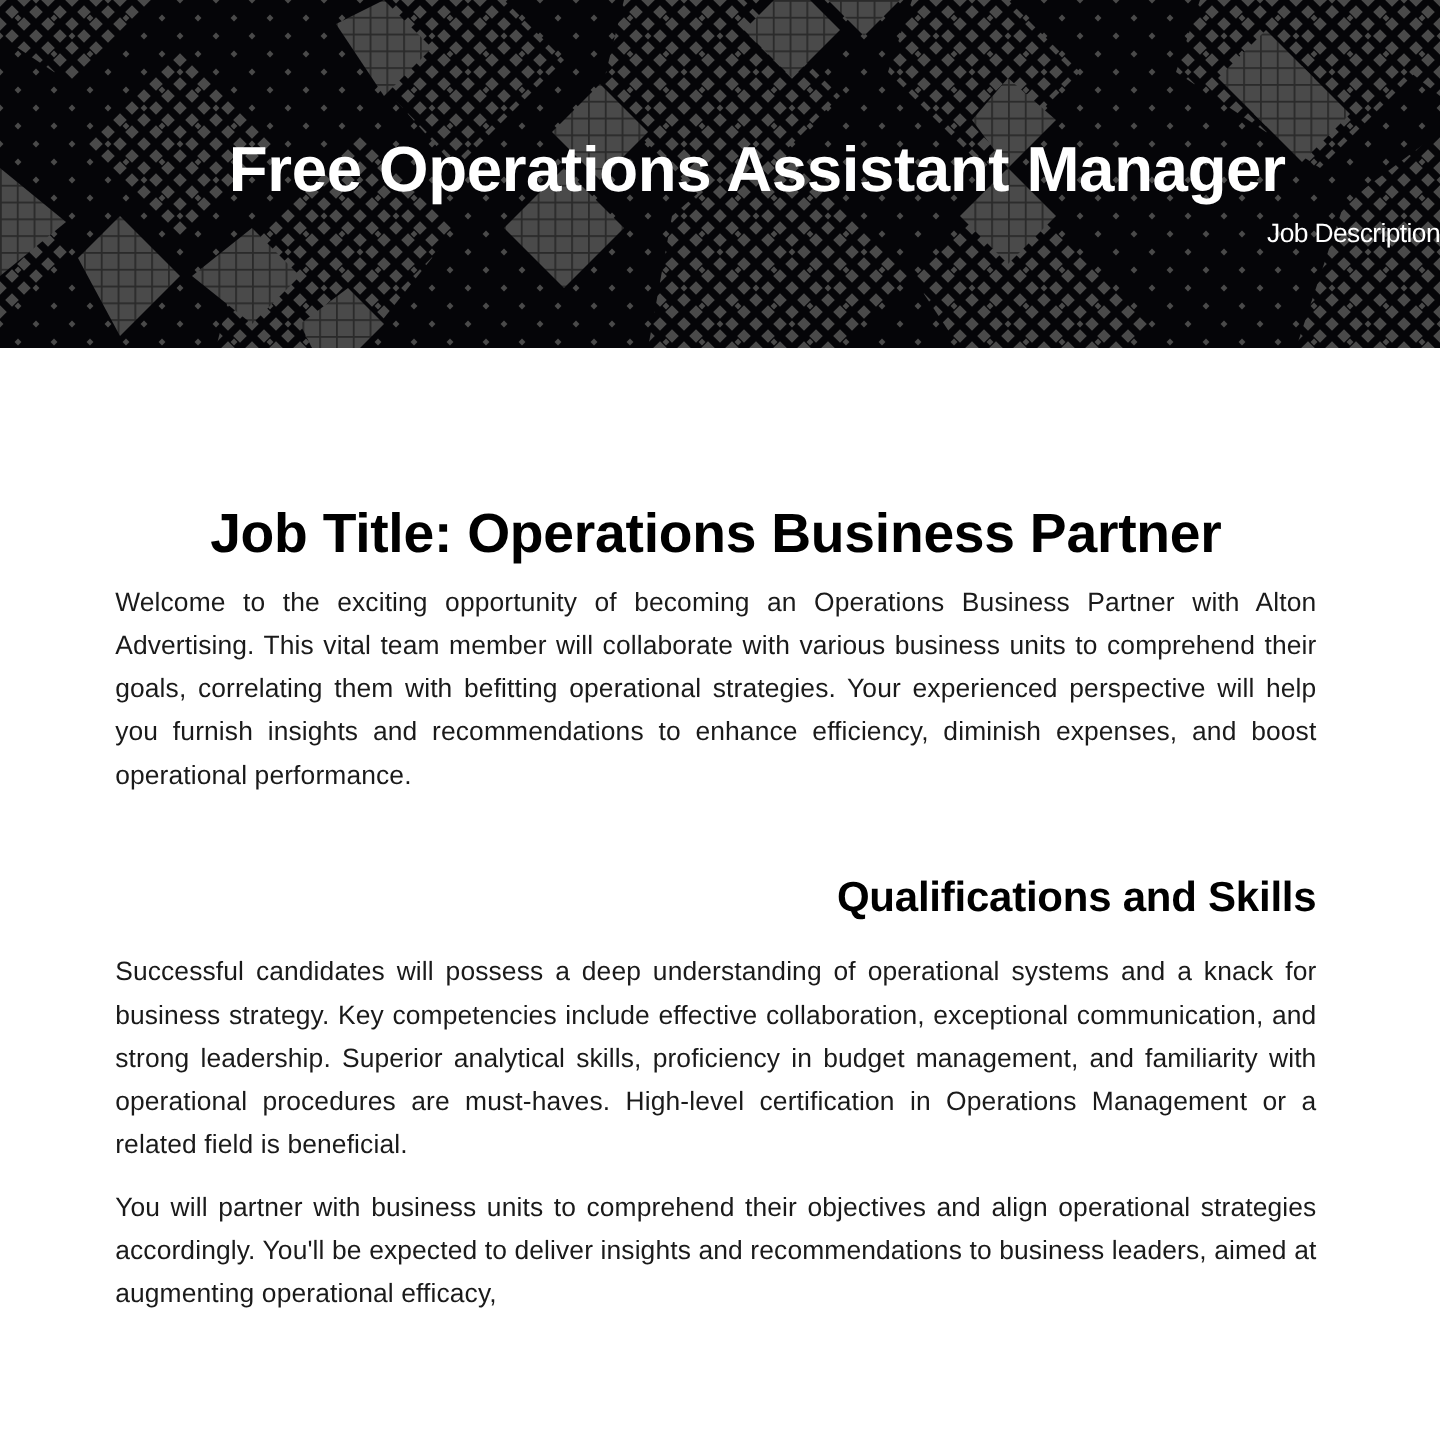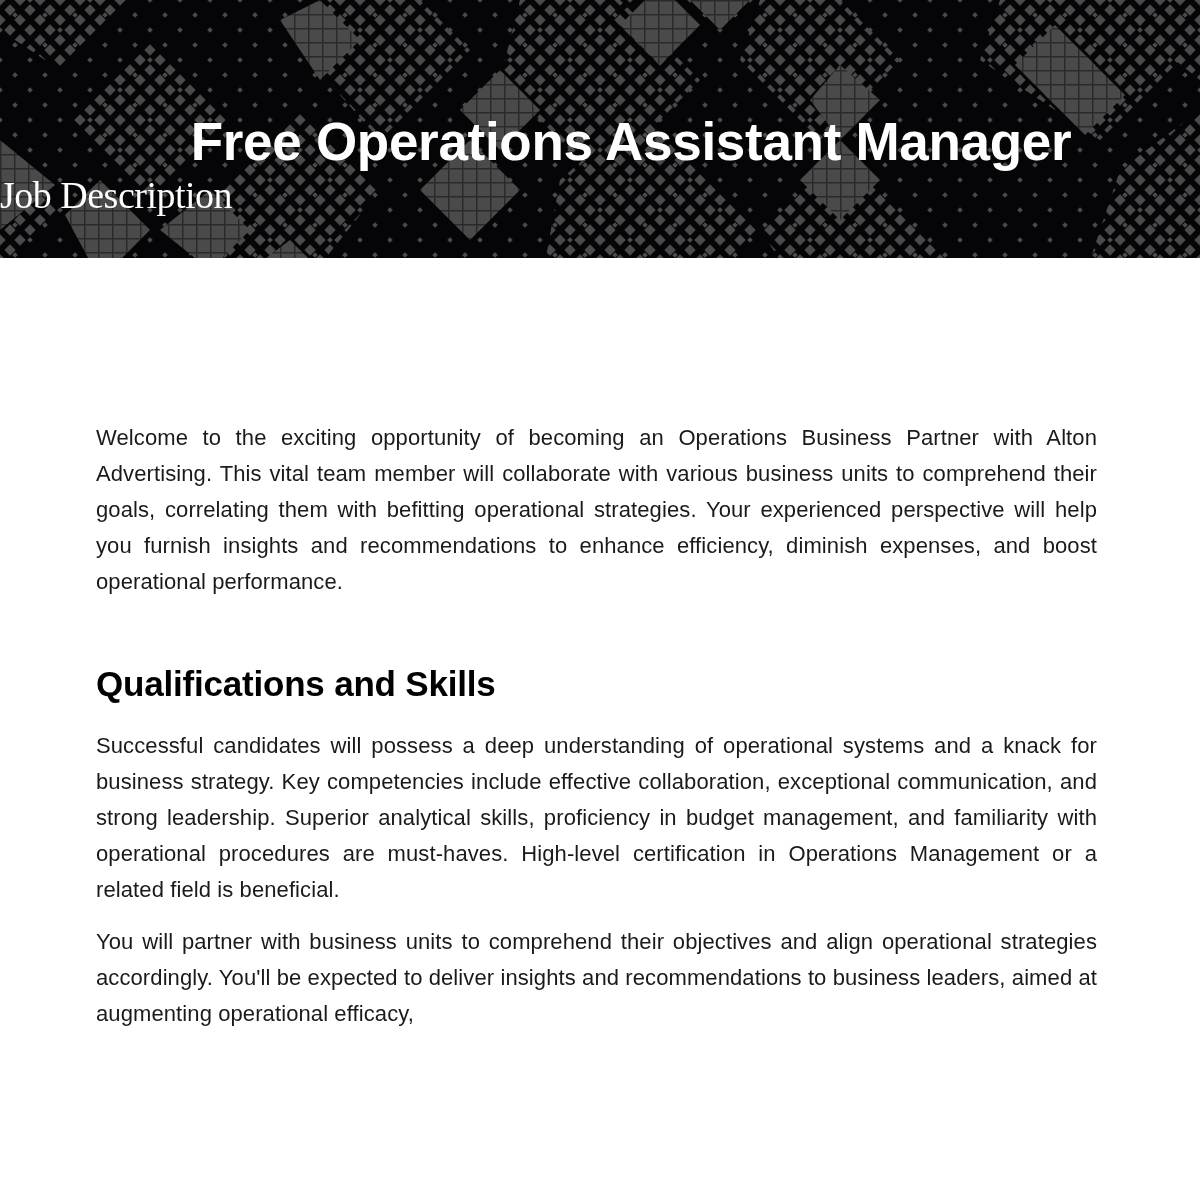--- a/index.html
+++ b/index.html
@@ -1,53 +1,53 @@
 <!DOCTYPE html>
 <html><head>
   <meta charset="utf-8">
   <style>
     html, body { margin: 0; padding: 0; background: #ffffff; }
     body { width: 1200px; height: 1198px; overflow: hidden; position: relative; }
     .banner {
-      position: absolute; left: 0; top: 0; width: 1200px; height: 258px;
+      position: absolute; left: 0; top: 0; width: 1200px; height: 290px;
       background: #050508; overflow: hidden;
     }
     .banner svg.bg { position: absolute; left: 0; top: 0; }
     .banner-title {
       position: absolute; left: 0; width: 1262px; top: 110px;
       text-align: center; color: #ffffff;
       font-family: "Liberation Sans", sans-serif; font-weight: 700;
       font-size: 53px; letter-spacing: -0.3px; line-height: 64px;
       white-space: nowrap;
     }
     .banner-subtitle {
       position: absolute; left: 0; width: 1200px; top: 172px;
-      text-align: left; color: #ffffff;
-      font-family: Liberation Serif, serif; font-weight: 400;
-      font-size: 38px; line-height: 46px; letter-spacing: -0.5px;
+      text-align: right; color: #ffffff;
+      font-family: Liberation Sans, sans-serif; font-weight: 400;
+      font-size: 22px; line-height: 46px; letter-spacing: -0.5px;
       white-space: nowrap;
     }
     .content {
       position: absolute; left: 96px; top: 412px; width: 1001px;
       font-family: "Liberation Sans", sans-serif; color: #111111;
     }
     .job-title {
       margin: 0; text-align: center; font-weight: 700; font-size: 46px;
       line-height: 64px; color: #000000; white-space: nowrap; letter-spacing: -0.2px;
     }
     .para {
       margin: 0; font-size: 22px; line-height: 36px; text-align: justify;
       color: #1a1a1a; letter-spacing: 0.1px;
     }
     .intro { margin-top: 8px; }
     .section-heading {
       margin: 0; font-weight: 700; font-size: 35px; line-height: 48px; color: #000;
       letter-spacing: -0.2px;
     }
-    .sec1-h { margin-top: 60px; }
+    .sec1-h { margin-top: 60px; text-align: right; }
     .sec1-p { margin-top: 20px; }
     .sec2-h { margin-top: 60px; }
     .sec2-p { margin-top: 16px; }
   </style>
 </head>
 <body>
 
 <div class="banner">
   <svg class="bg" width="1200" height="290" viewBox="0 0 1200 290" xmlns="http://www.w3.org/2000/svg">
     <defs>
@@ -100,19 +100,20 @@
       <polygon points="460,110 500,70 540,110 500,150"></polygon>
       <polygon points="420,190 470,140 520,190 470,240"></polygon>
       <polygon points="250,270 290,240 320,270 300,290 260,290"></polygon>
     </g>
   </svg>
   <div class="banner-title">Free Operations Assistant Manager</div>
   <div class="banner-subtitle">Job Description</div>
 </div>
 
 <div class="content">
+  <h1 class="job-title">Job Title: Operations Business Partner</h1>
   <p class="para intro">Welcome to the exciting opportunity of becoming an Operations Business Partner with Alton Advertising. This vital team member will collaborate with various business units to comprehend their goals, correlating them with befitting operational strategies. Your experienced perspective will help you furnish insights and recommendations to enhance efficiency, diminish expenses, and boost operational performance.</p>
 
   <h2 class="section-heading sec1-h">Qualifications and Skills</h2>
   <p class="para sec1-p">Successful candidates will possess a deep understanding of operational systems and a knack for business strategy. Key competencies include effective collaboration, exceptional communication, and strong leadership. Superior analytical skills, proficiency in budget management, and familiarity with operational procedures are must-haves. High-level certification in Operations Management or a related field is beneficial.</p>
 
   <p class="para sec2-p">You will partner with business units to comprehend their objectives and align operational strategies accordingly. You'll be expected to deliver insights and recommendations to business leaders, aimed at augmenting operational efficacy,</p>
 </div>
 
 </body></html>

